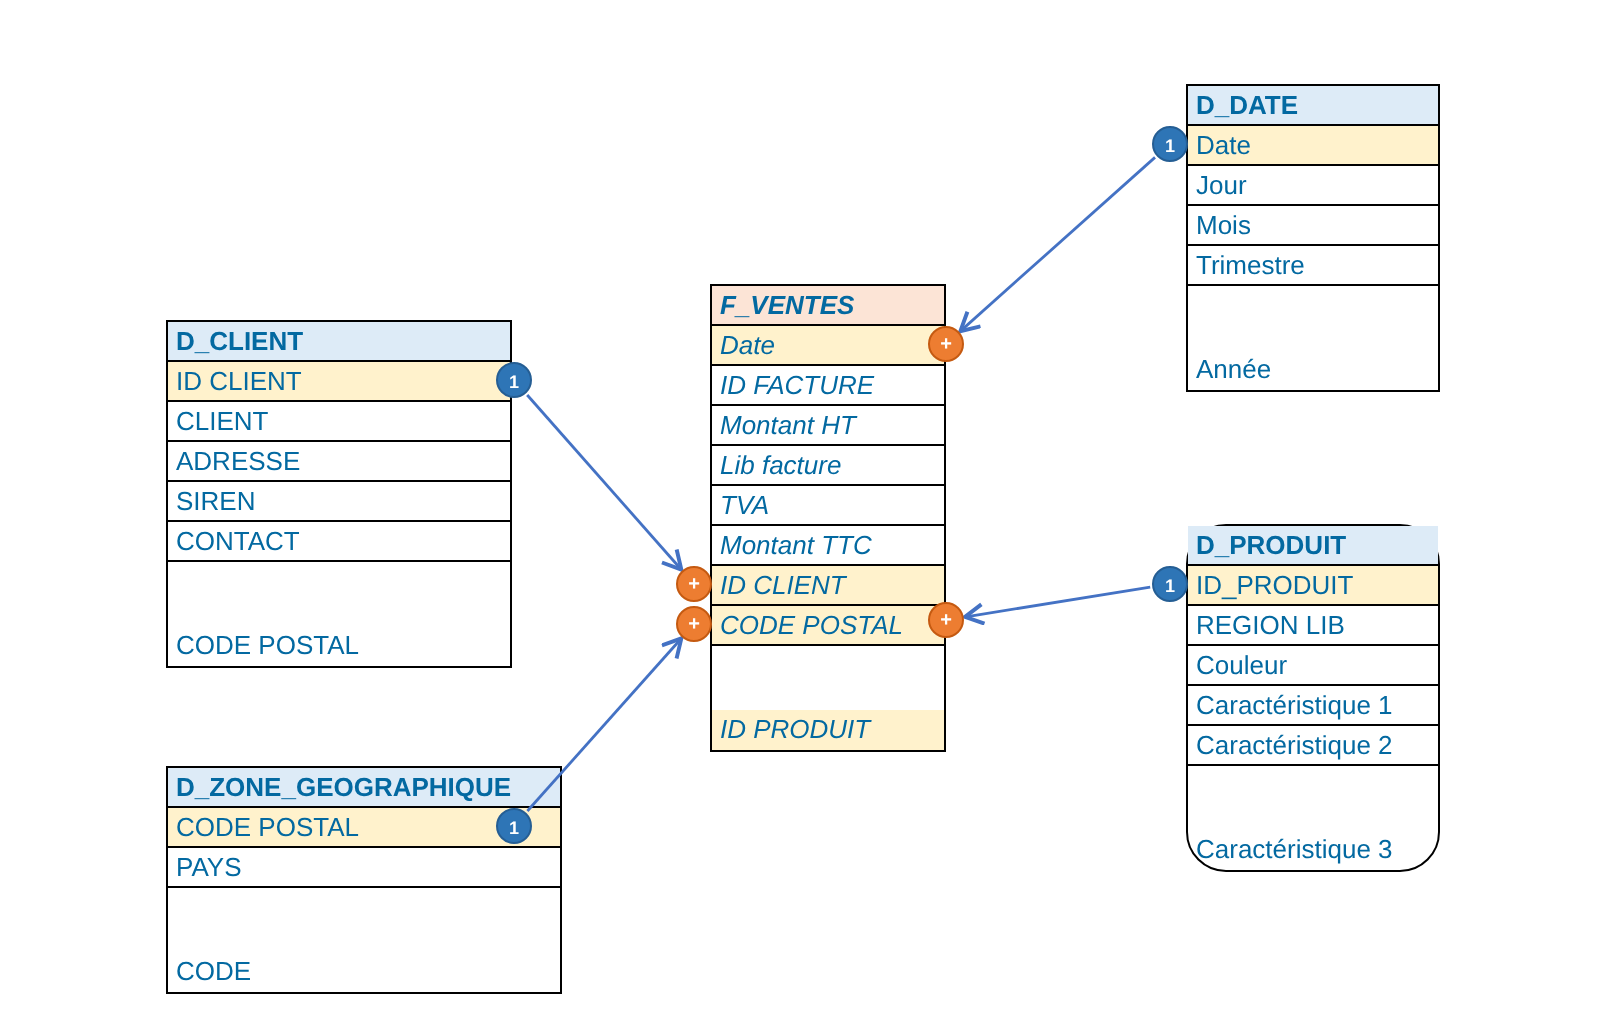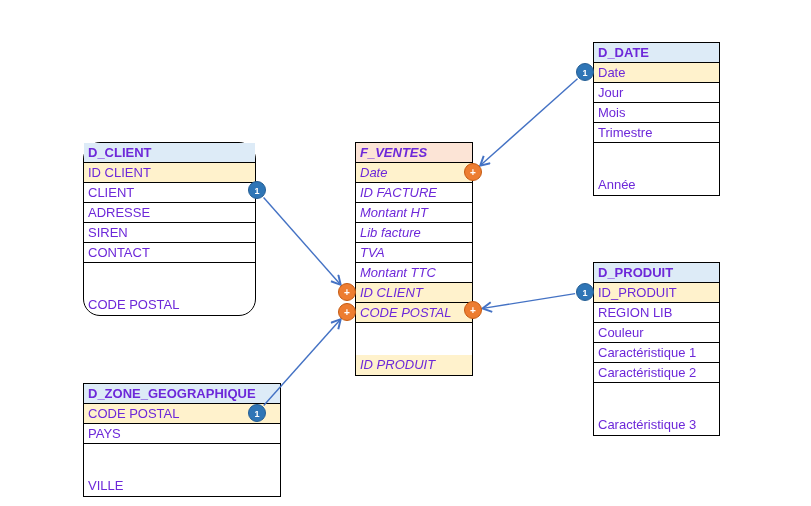--- a/index.html
+++ b/index.html
@@ -9,21 +9,21 @@
     background:#ffffff;
     font-family:"Liberation Sans", sans-serif;
     overflow:hidden;
   }
   .tbl{
     position:absolute;
     border:1px solid #000;
     background:#fff;
     box-sizing:border-box;
     font-size:13px;
-    color:#6d28d9;
+    color:#0369a1;
     z-index:2;
   }
   .tbl .hdr{
     height:20px;line-height:19px;
     padding:0 0 0 4px;
     font-weight:bold;
     border-bottom:1px solid #000;
     box-sizing:border-box;
     white-space:nowrap;
     overflow:hidden;
@@ -70,35 +70,35 @@
       <marker id="arrow" markerWidth="11" markerHeight="11" refX="7.2" refY="4" orient="auto">
         <path d="M1,0.5 L7.5,4 L1,7.5" fill="none" stroke="#4472C4" stroke-width="1.4"></path>
       </marker>
     </defs>
     <line x1="577.5" y1="78.7" x2="480.5" y2="165.3" marker-end="url(#arrow)"></line>
     <line x1="263.6" y1="197.5" x2="340.4" y2="284.5" marker-end="url(#arrow)"></line>
     <line x1="263.7" y1="405.5" x2="340.4" y2="319.5" marker-end="url(#arrow)"></line>
     <line x1="575.1" y1="293.6" x2="482.9" y2="308.4" marker-end="url(#arrow)"></line>
   </svg>
 
-  <div class="tbl dim" style="left:83px;top:142px;width:173px;border-radius:17px;">
+  <div class="tbl dim" style="left:83px;top:160px;width:173px;">
     <div class="hdr">D_CLIENT</div>
     <div class="row key">ID CLIENT</div>
     <div class="row">CLIENT</div>
     <div class="row">ADRESSE</div>
     <div class="row">SIREN</div>
     <div class="row">CONTACT</div>
     <div class="row">CODE POSTAL</div>
   </div>
 
   <div class="tbl dim" style="left:83px;top:383px;width:198px;">
     <div class="hdr">D_ZONE_GEOGRAPHIQUE</div>
     <div class="row key">CODE POSTAL</div>
     <div class="row">PAYS</div>
-    <div class="row">VILLE</div>
+    <div class="row">CODE</div>
   </div>
 
   <div class="tbl fact" style="left:355px;top:142px;width:118px;font-style:italic;">
     <div class="hdr">F_VENTES</div>
     <div class="row key">Date</div>
     <div class="row">ID FACTURE</div>
     <div class="row">Montant HT</div>
     <div class="row">Lib facture</div>
     <div class="row">TVA</div>
     <div class="row">Montant TTC</div>
@@ -109,21 +109,21 @@
 
   <div class="tbl dim" style="left:593px;top:42px;width:127px;">
     <div class="hdr">D_DATE</div>
     <div class="row key">Date</div>
     <div class="row">Jour</div>
     <div class="row">Mois</div>
     <div class="row">Trimestre</div>
     <div class="row">Année</div>
   </div>
 
-  <div class="tbl dim" style="left:593px;top:262px;width:127px;">
+  <div class="tbl dim" style="left:593px;top:262px;width:127px;border-radius:20px;">
     <div class="hdr">D_PRODUIT</div>
     <div class="row key">ID_PRODUIT</div>
     <div class="row">REGION LIB</div>
     <div class="row">Couleur</div>
     <div class="row">Caractéristique 1</div>
     <div class="row">Caractéristique 2</div>
     <div class="row">Caractéristique 3</div>
   </div>
 
   <span class="badge one" style="left:576px;top:63px;">1</span>

